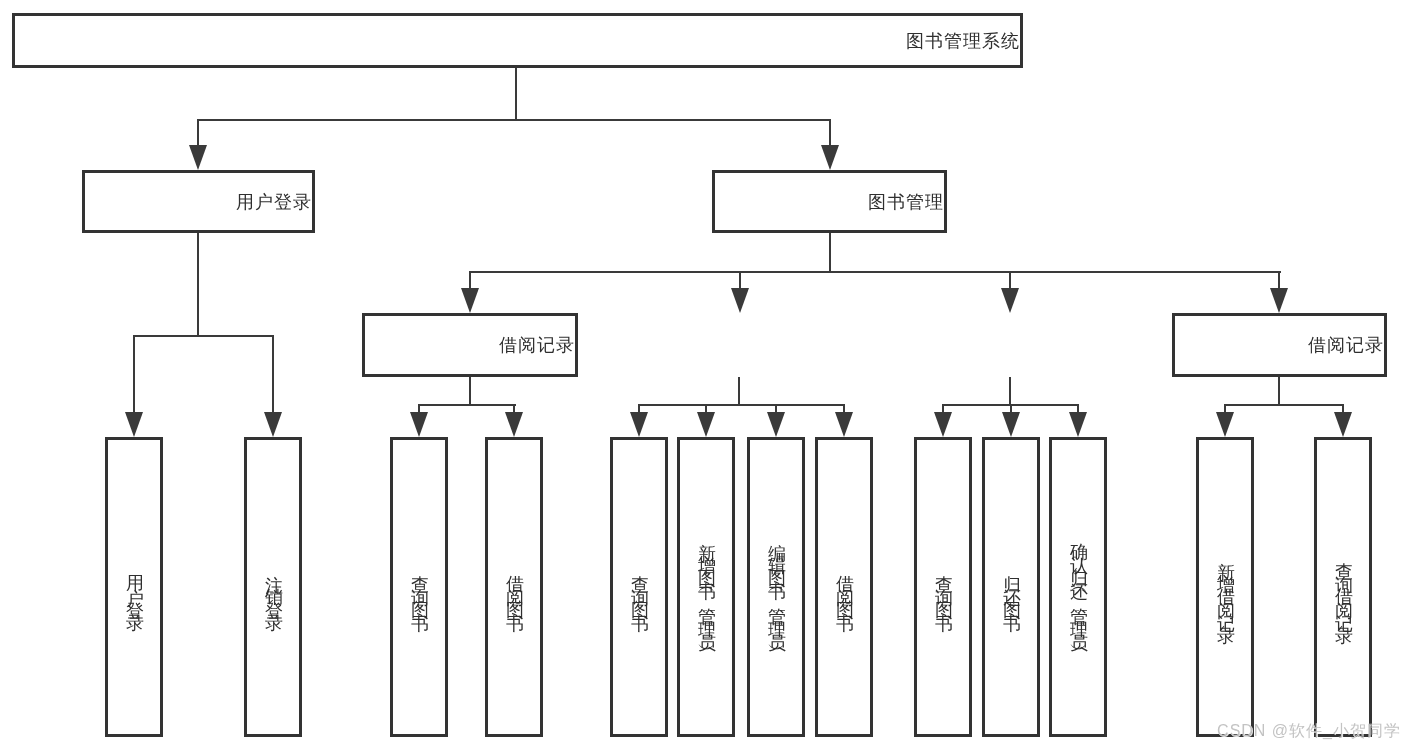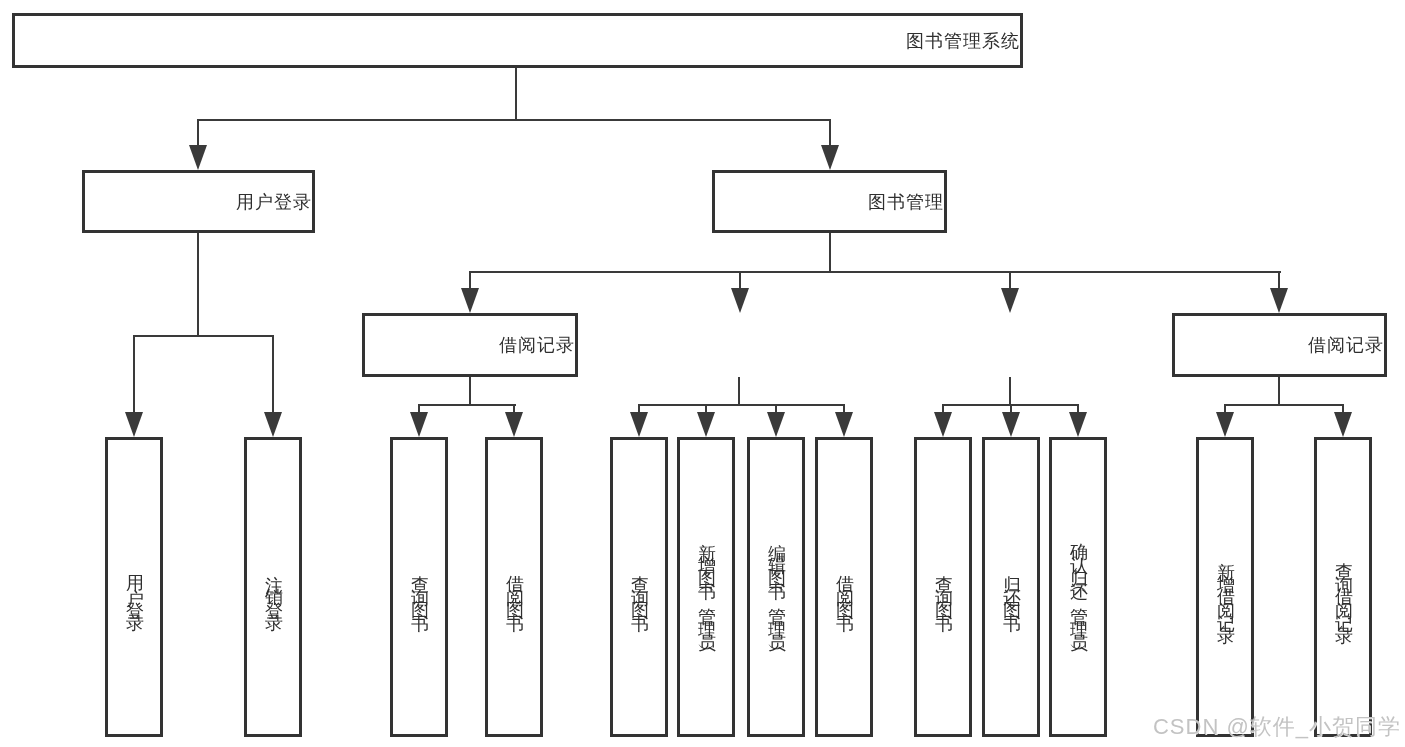--- a/index.html
+++ b/index.html
@@ -39,21 +39,21 @@
   .hl{position:absolute;height:2px;background:#3a3a3a;}
   .arr{
     position:absolute;width:0;height:0;
     border-left:9px solid transparent;
     border-right:9px solid transparent;
     border-top:25px solid #3a3a3a;
   }
   .watermark{
     position:absolute;
     right:4px;bottom:5px;
-    font-size:22px;
+    font-size:16px;
     color:#c3c3c3;
     text-shadow:1px 1px 0 rgba(255,255,255,0.85);
     z-index:10;
     letter-spacing:1px;
   }
 </style>
 </head>
 <body>
 
 <div id="stage">

